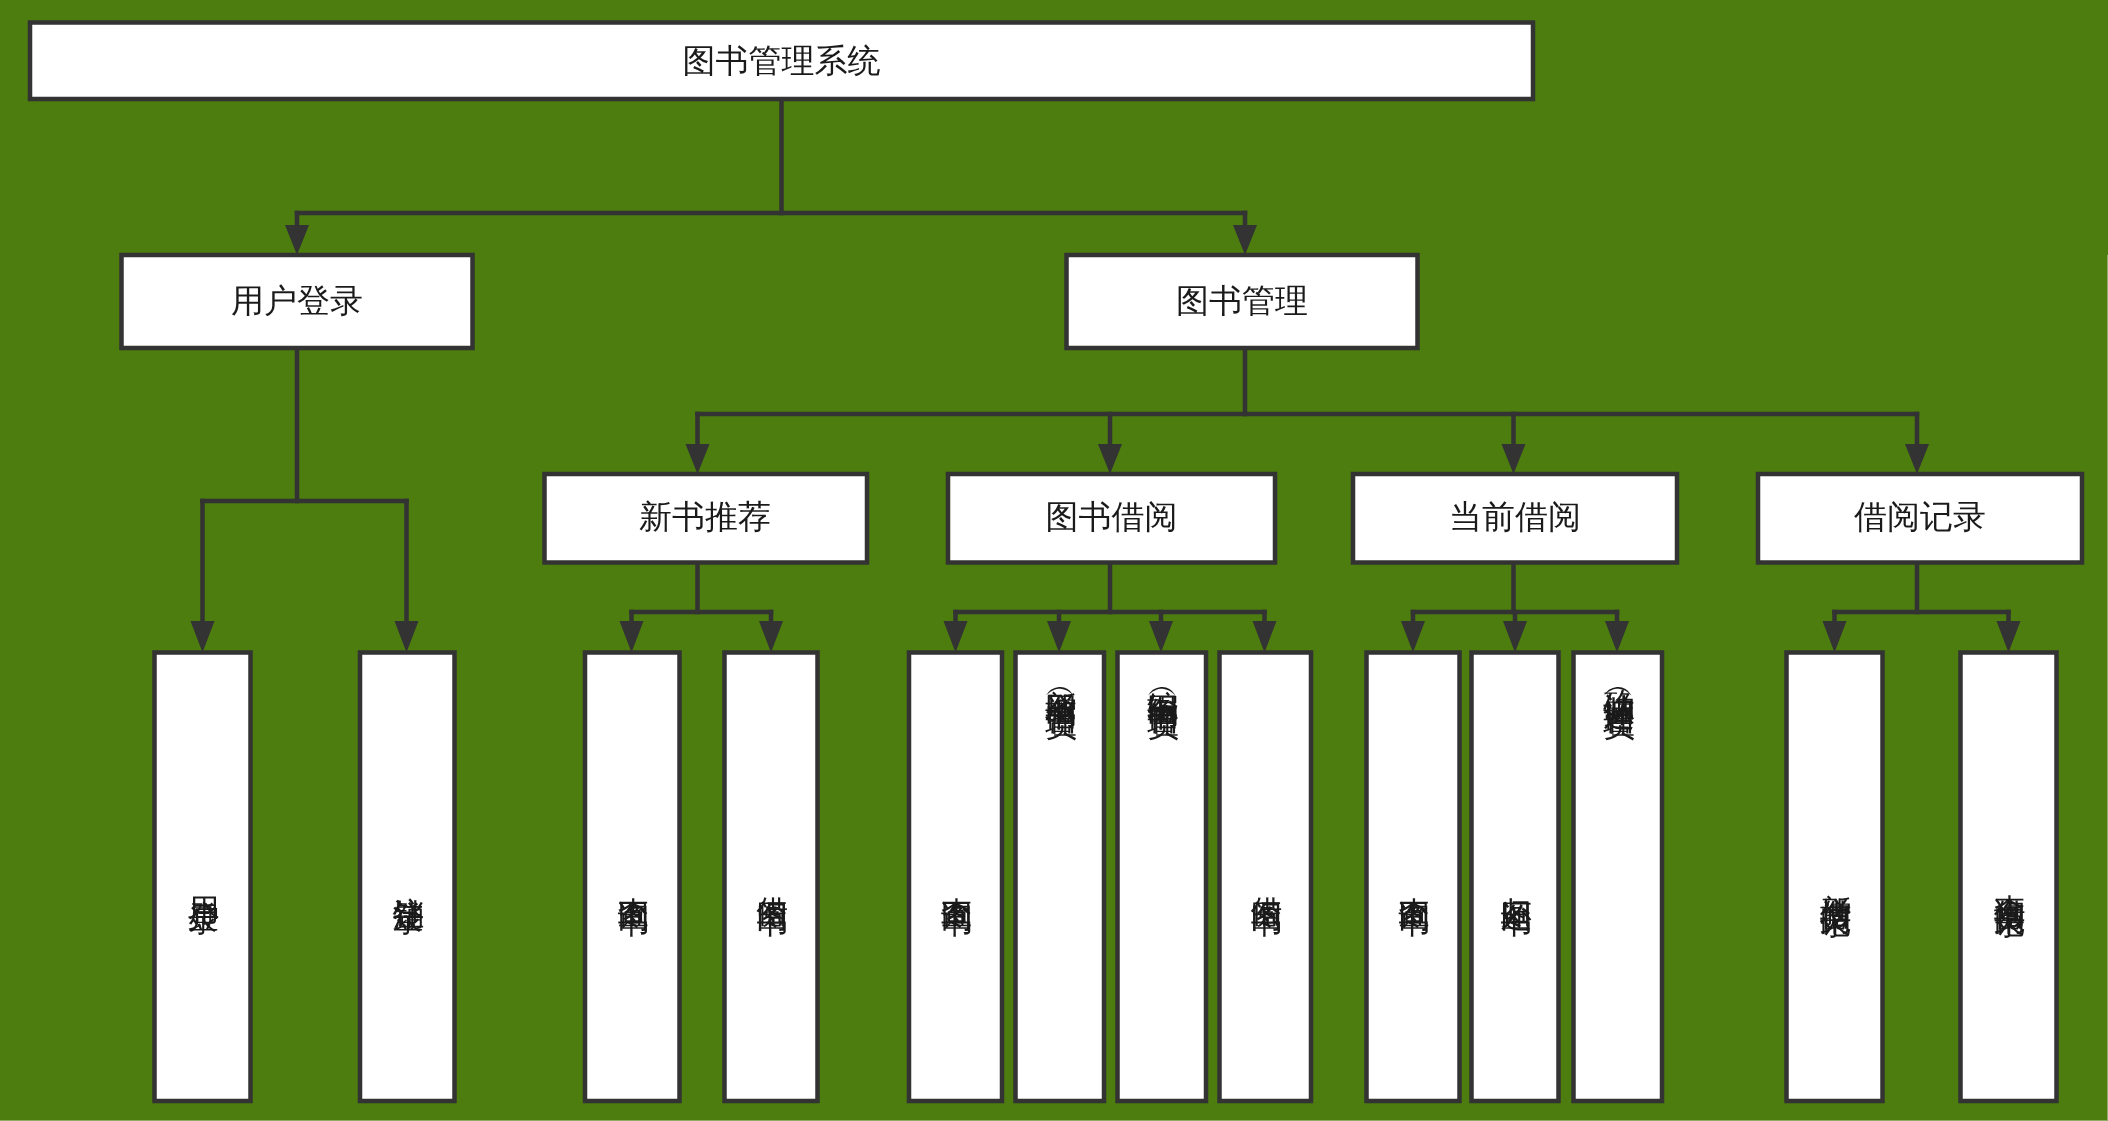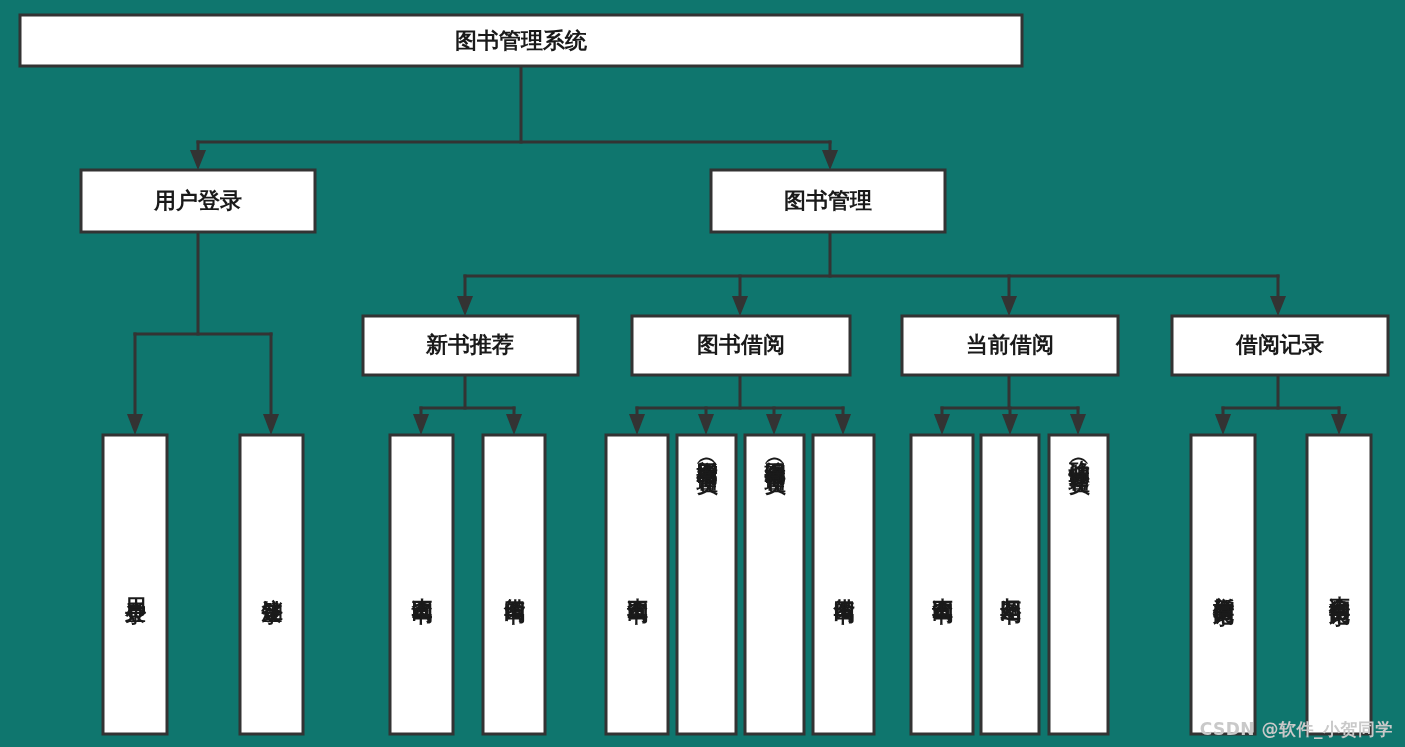--- a/index.html
+++ b/index.html
@@ -10,22 +10,21 @@
   body {
     width: 1405px;
     height: 747px;
     font-family: "DejaVu Sans", "Liberation Sans", sans-serif;
     overflow: hidden;
   }
   #diagram-root {
     position: relative;
     width: 1405px;
     height: 747px;
-    background: #0f766e;
-    font-weight: bold;
+    background: #4d7c0f;
   }
   svg#flow-svg {
     position: absolute;
     left: 0;
     top: 0;
     width: 1405px;
     height: 747px;
     display: block;
   }
   .node-box {
@@ -228,15 +227,14 @@
     <span class="vert-label" style="margin-top:8px;">确认归还（管理员）</span>
   </div>
 
   <div class="vert-label-wrap" style="left:1191px; top:435px; width:64px; height:299px;">
     <span class="vert-label">新增借阅记录</span>
   </div>
   <div class="vert-label-wrap" style="left:1307px; top:435px; width:64px; height:299px;">
     <span class="vert-label">查询借阅记录</span>
   </div>
 
-  <div class="watermark">CSDN @软件_小贺同学</div>
 
 </div>
 
 </body></html>

